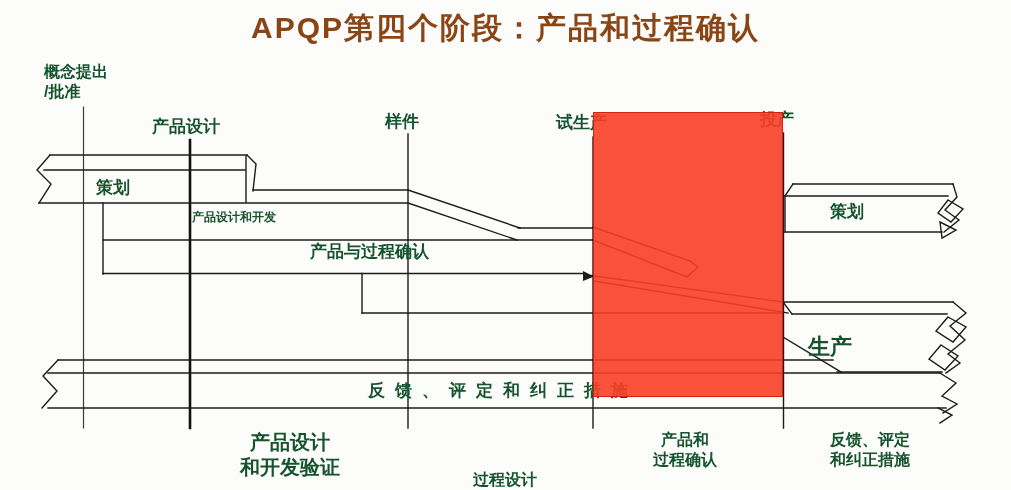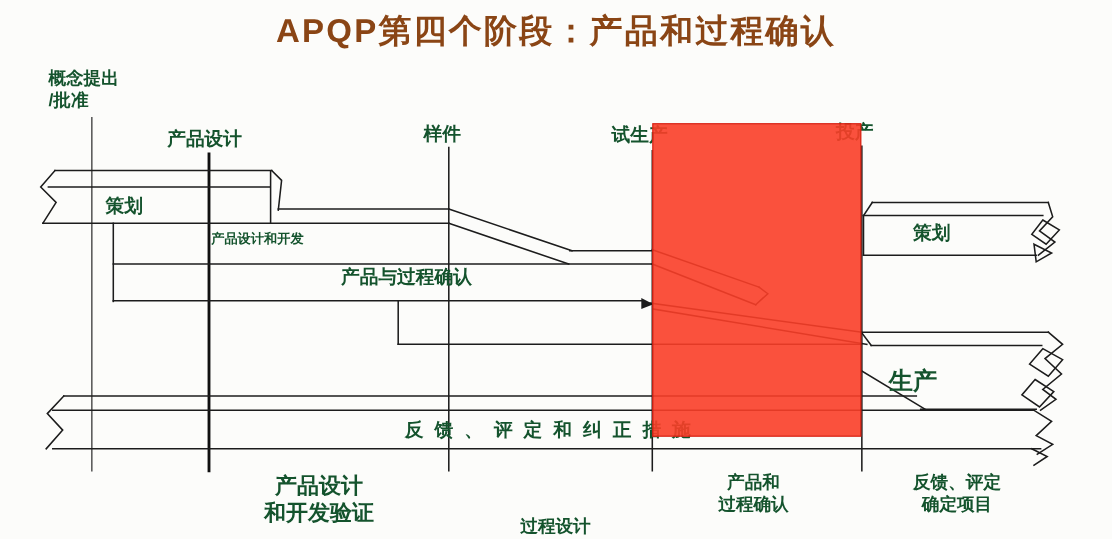--- a/index.html
+++ b/index.html
@@ -139,16 +139,16 @@
   <div class="lbl" style="left:808px; top:334px; font-size:22px;">生产</div>
   <div class="lbl feedback-label" style="left:368px; top:381px; font-size:17px;">反馈、评定和纠正措施</div>
 
   <div class="lbl center2" style="left:290px; top:430px; font-size:20px;">产品设计
 和开发验证</div>
   <div class="lbl center2" style="left:505px; top:430px; font-size:16px;margin-top:40px;">过程设计
 和开发验证</div>
   <div class="lbl center2" style="left:685px; top:430px; font-size:16px;">产品和
 过程确认</div>
   <div class="lbl center2" style="left:870px; top:430px; font-size:16px;">反馈、评定
-确定项目</div>
+和纠正措施</div>
 
   <div class="highlight"></div>
 </div>
 
 </body></html>

